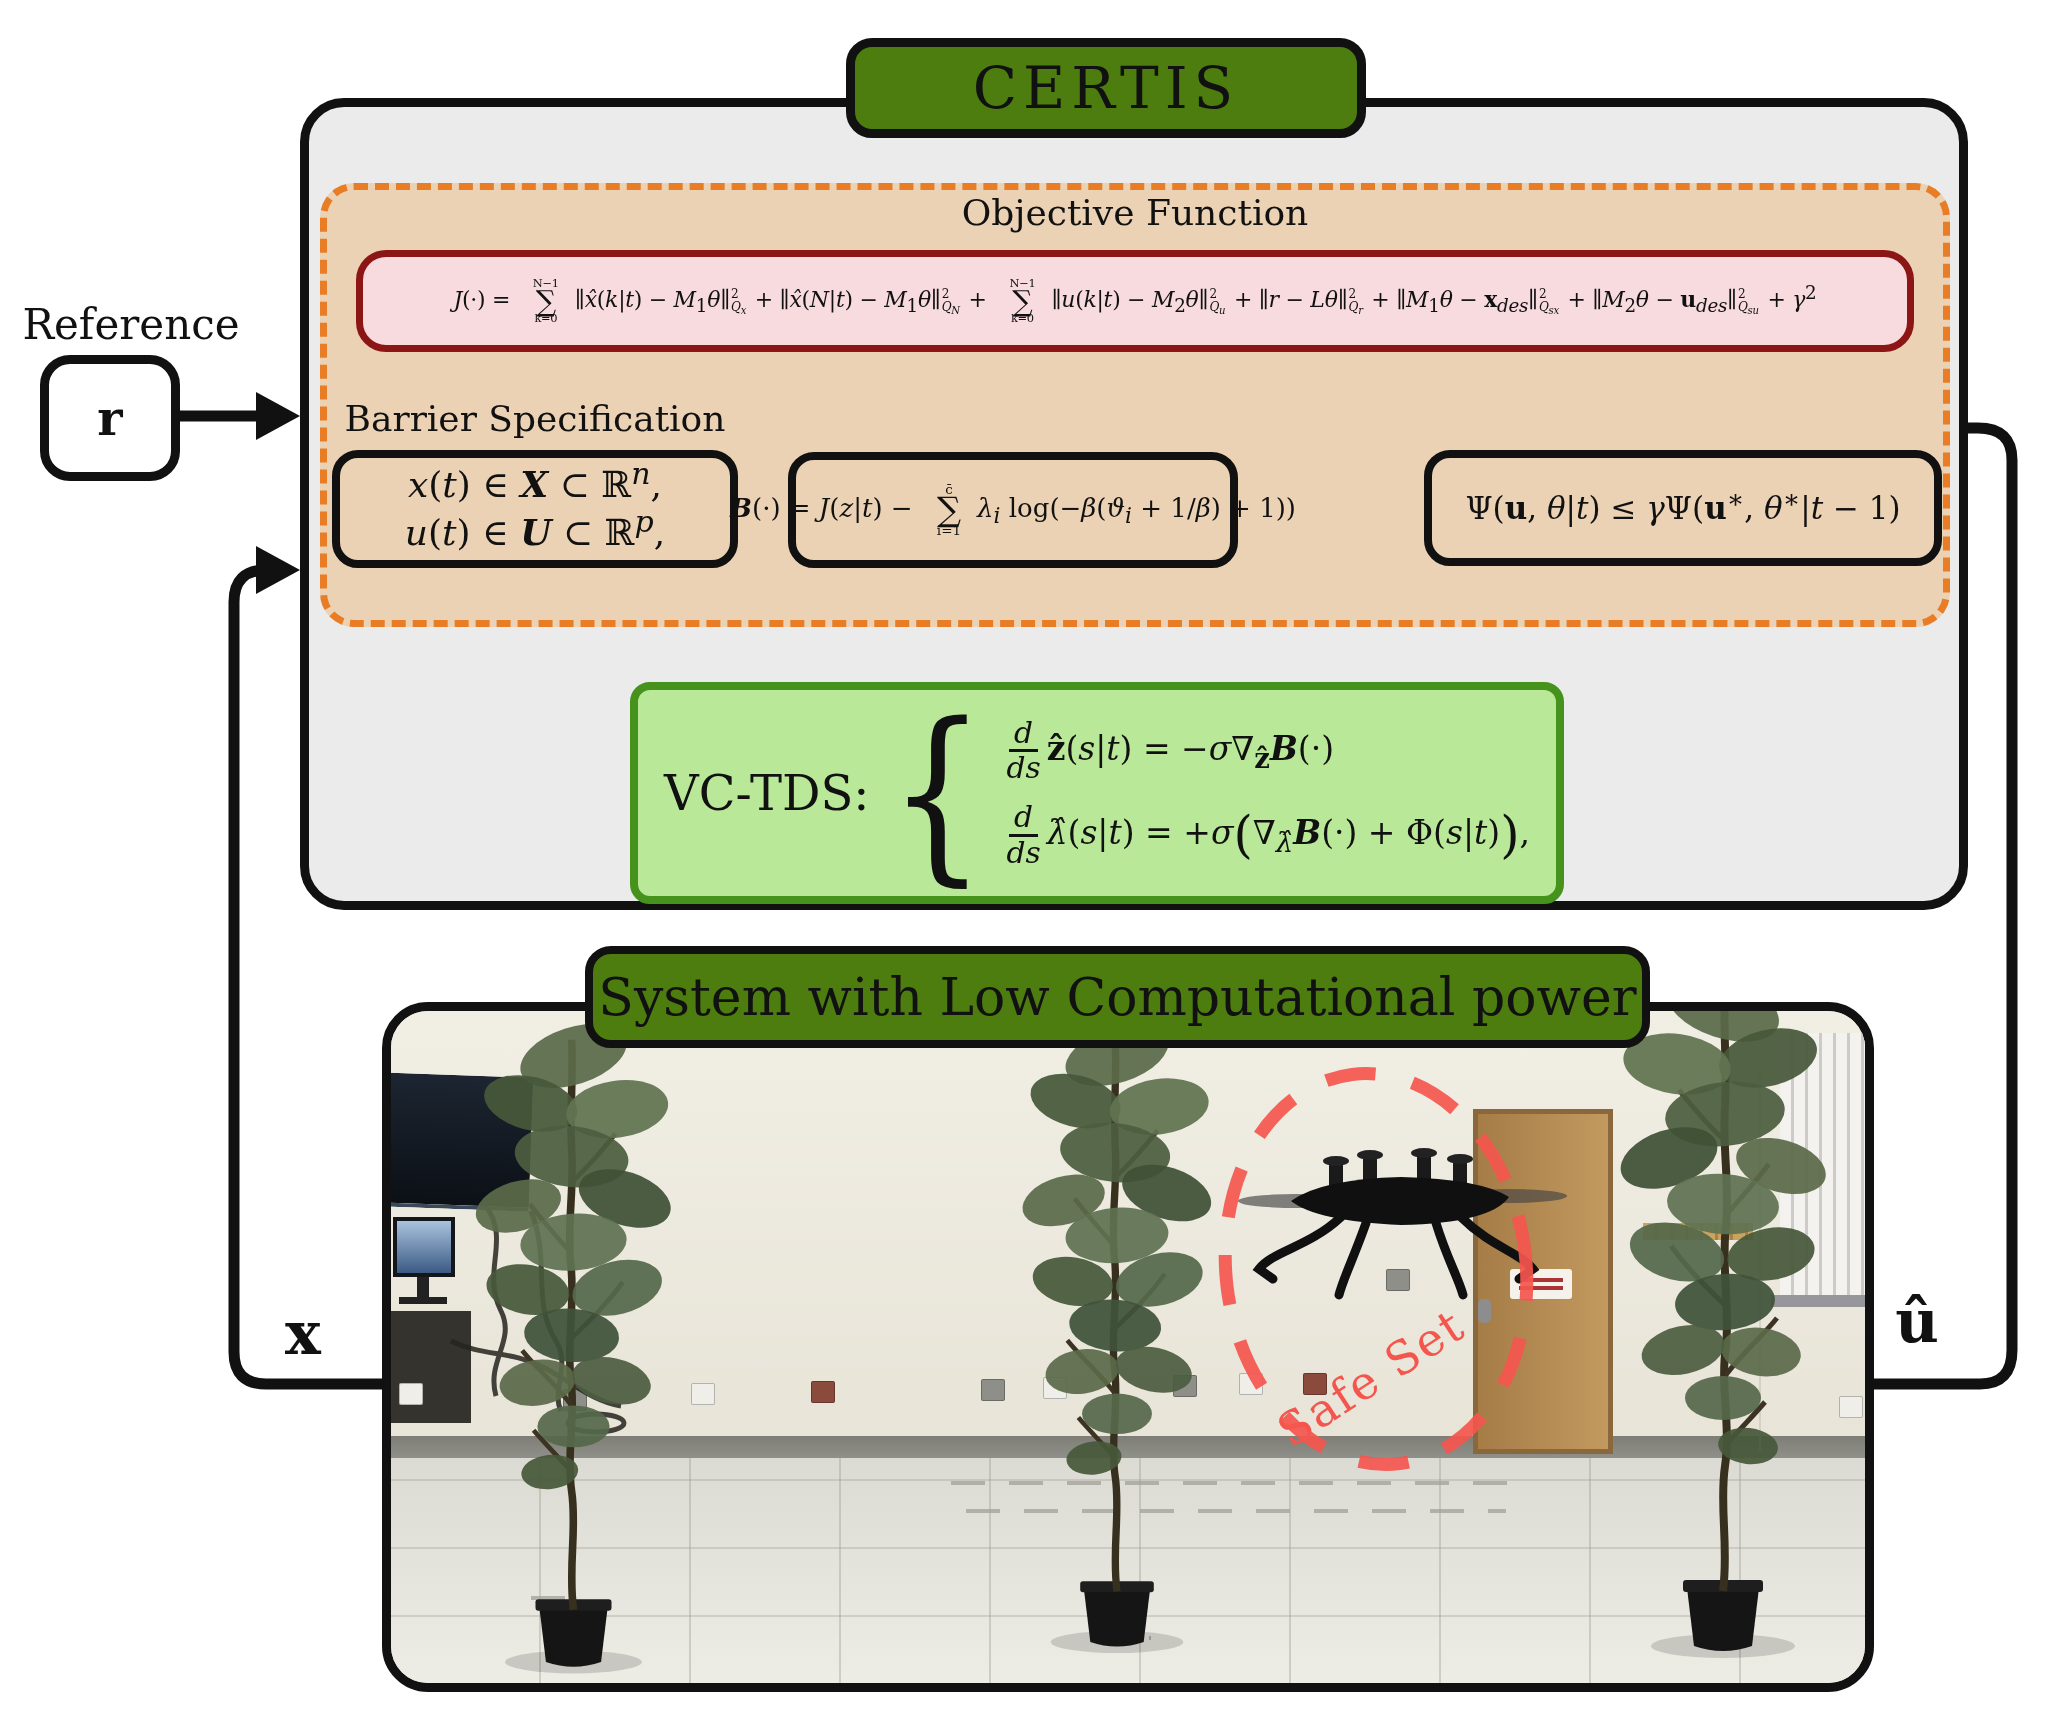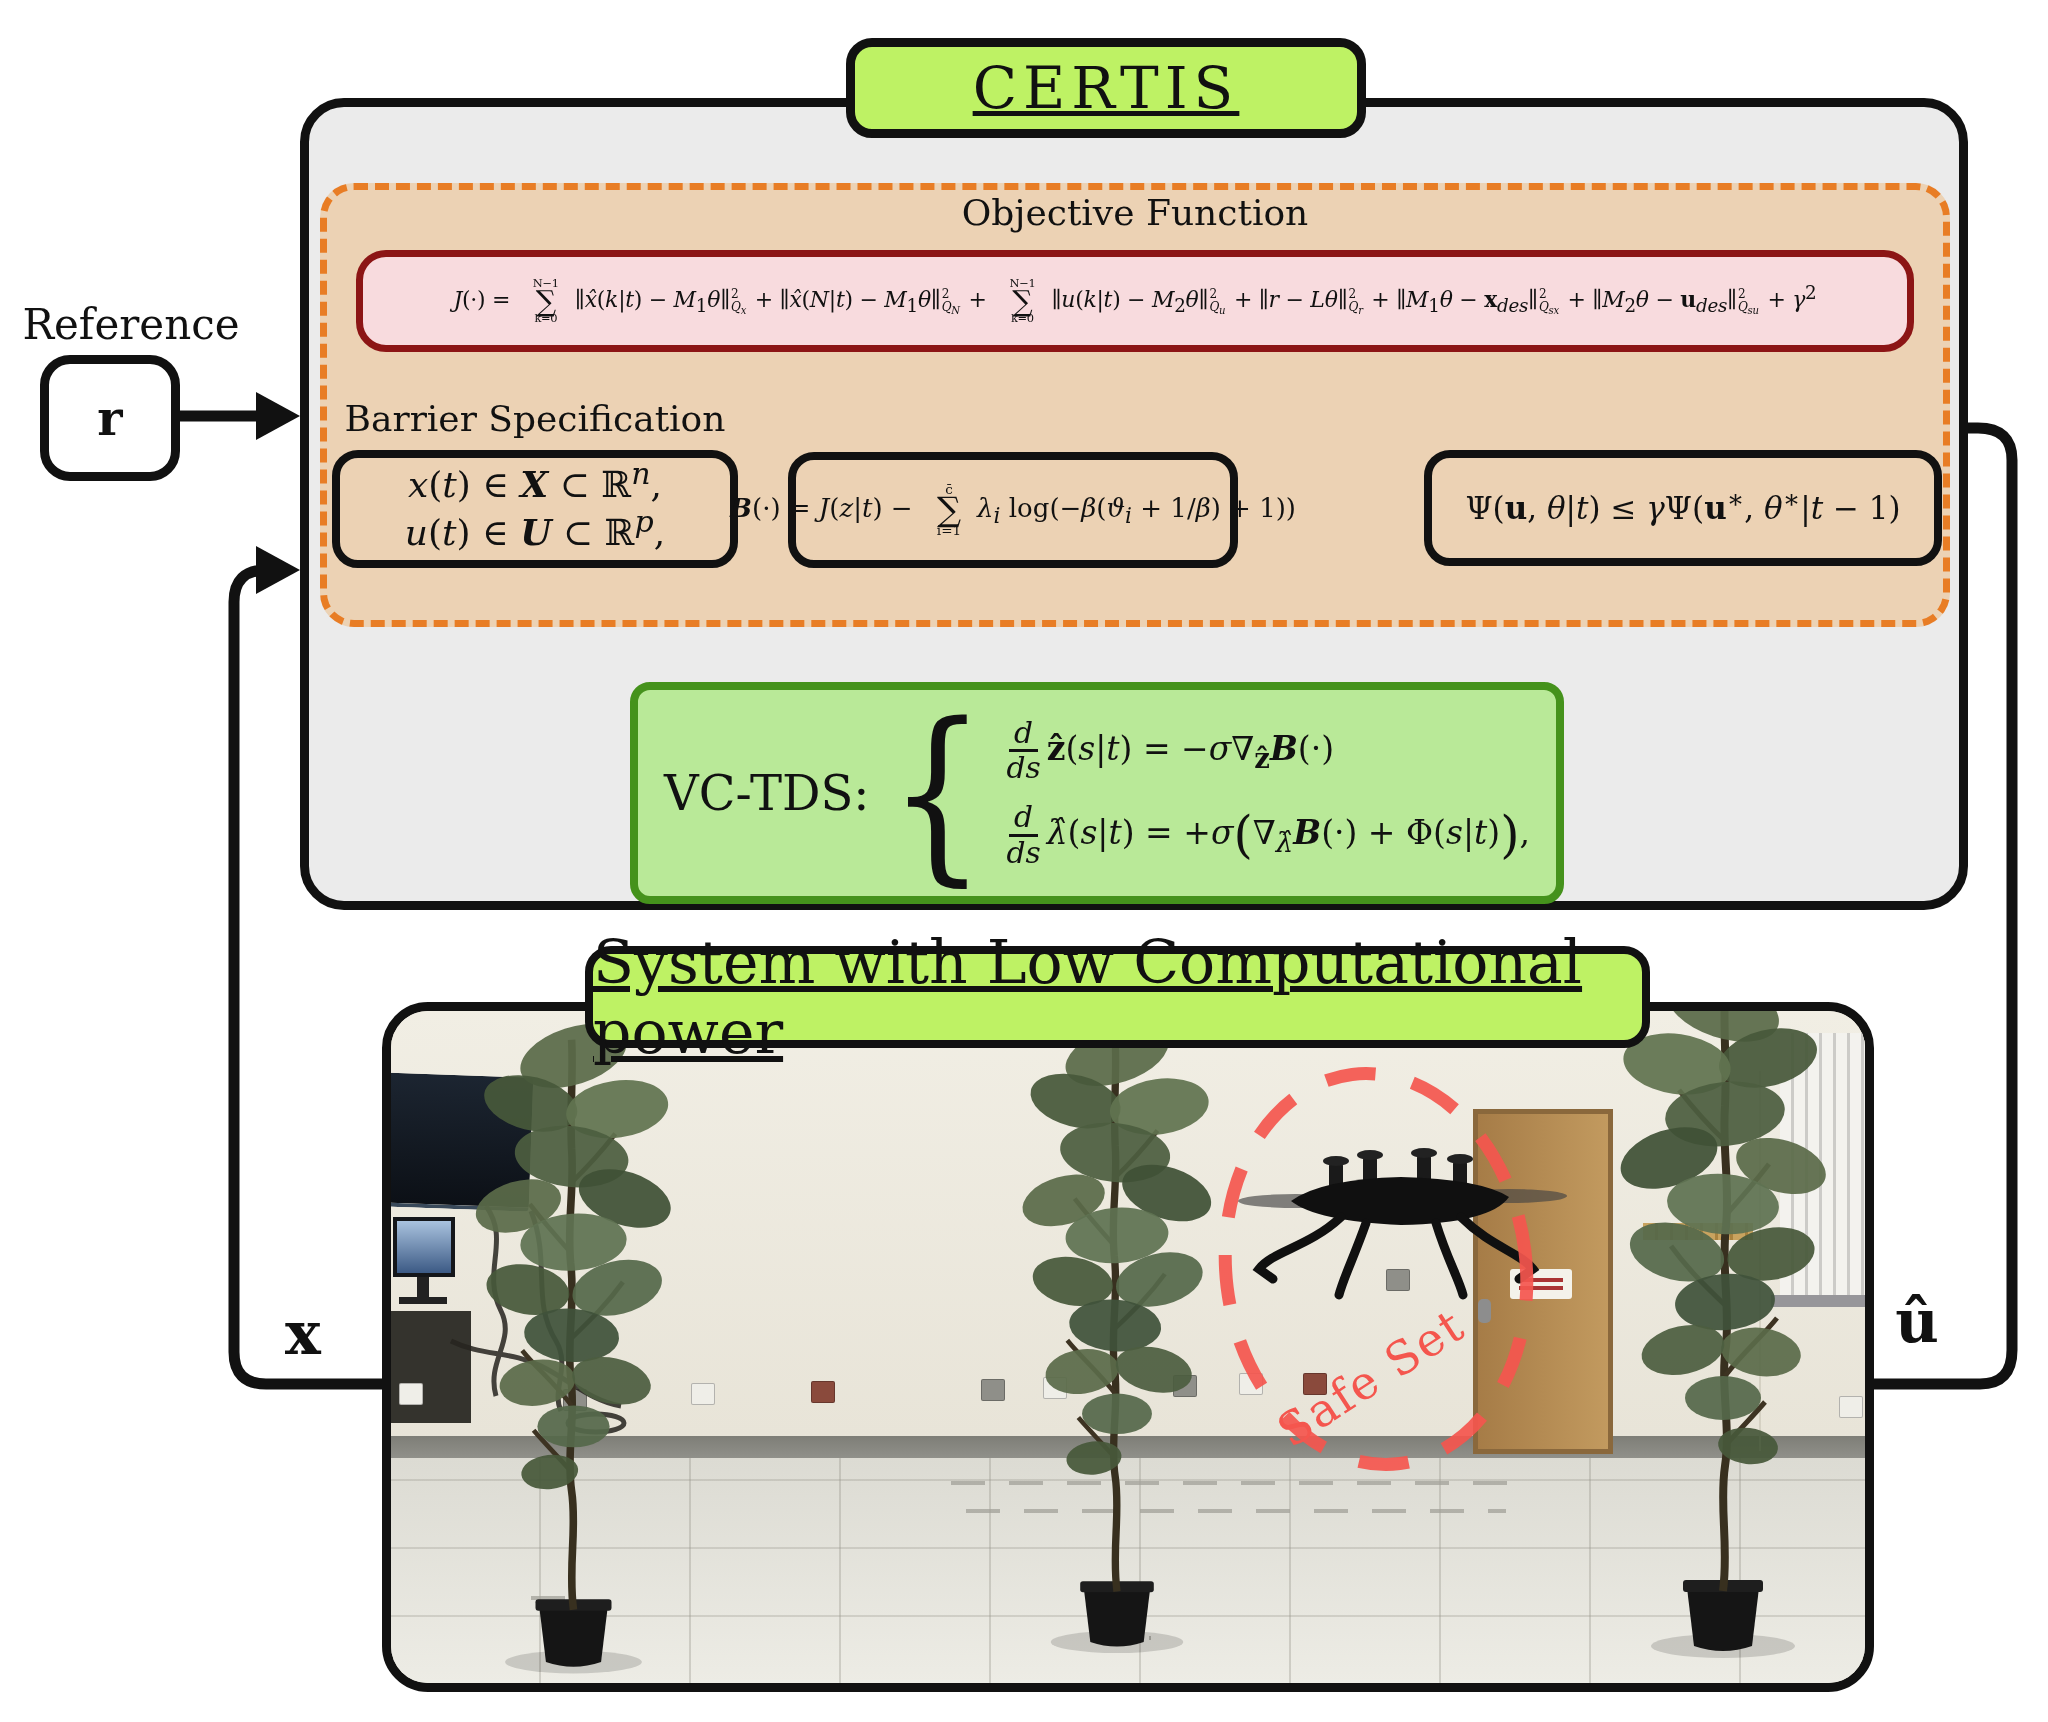--- a/index.html
+++ b/index.html
@@ -6,26 +6,26 @@
   #canvas{position:relative;width:2048px;height:1722px;background:#fff;overflow:hidden;
           font-family:"DejaVu Serif", serif;color:#111;}
   .abs{position:absolute;}
   
   #wires{position:absolute;left:0;top:0;width:2048px;height:1722px;z-index:1;pointer-events:none;}
   #wires path{stroke:var(--line,#111);stroke-width:11;fill:none;}
   #wires polygon{fill:var(--line,#111);}
   
   .outer-box{left:300px;top:98px;width:1668px;height:812px;background:var(--outer_fill,#ebebeb);
              border:9px solid var(--outer_border,#111);border-radius:44px;z-index:2;box-sizing:border-box;}
-  .title-box{background:#bef264;border:9px solid #111;border-radius:26px;z-index:6;
-             display:flex;align-items:center;justify-content:center;box-sizing:border-box;text-decoration:underline;}
+  .title-box{background:#4d7c0f;border:9px solid #111;border-radius:26px;z-index:6;
+             display:flex;align-items:center;justify-content:center;box-sizing:border-box;}
   #certis-title-box{left:846px;top:38px;width:520px;height:100px;}
   #certis-title-box span{font-size:58px;letter-spacing:6px;}
   #system-title-box{left:585px;top:946px;width:1065px;height:102px;border-width:8px;}
-  #system-title-box span{font-size:60px;}
+  #system-title-box span{font-size:52px;}
   .dashed-box{left:320px;top:183px;width:1630px;height:444px;background:var(--dashed_fill,#ecd2b4);
               border:7px dashed var(--dashed_border,#e87d25);border-radius:34px;z-index:3;box-sizing:border-box;}
   .red-box{left:356px;top:250px;width:1558px;height:102px;background:var(--objective_fill,#f8dbde);
            border:7px solid var(--objective_border,#8c1515);border-radius:30px;z-index:4;
            display:flex;align-items:center;justify-content:center;box-sizing:border-box;}
   .green-box{left:630px;top:682px;width:934px;height:222px;background:var(--vctds_fill,#b9e998);
              border:8px solid var(--vctds_border,#45921c);border-radius:20px;z-index:4;
              display:flex;align-items:center;justify-content:center;gap:6px;box-sizing:border-box;}
   .spec-box{border:8px solid #111;border-radius:26px;z-index:4;display:flex;align-items:center;
             justify-content:center;text-align:center;box-sizing:border-box;}

